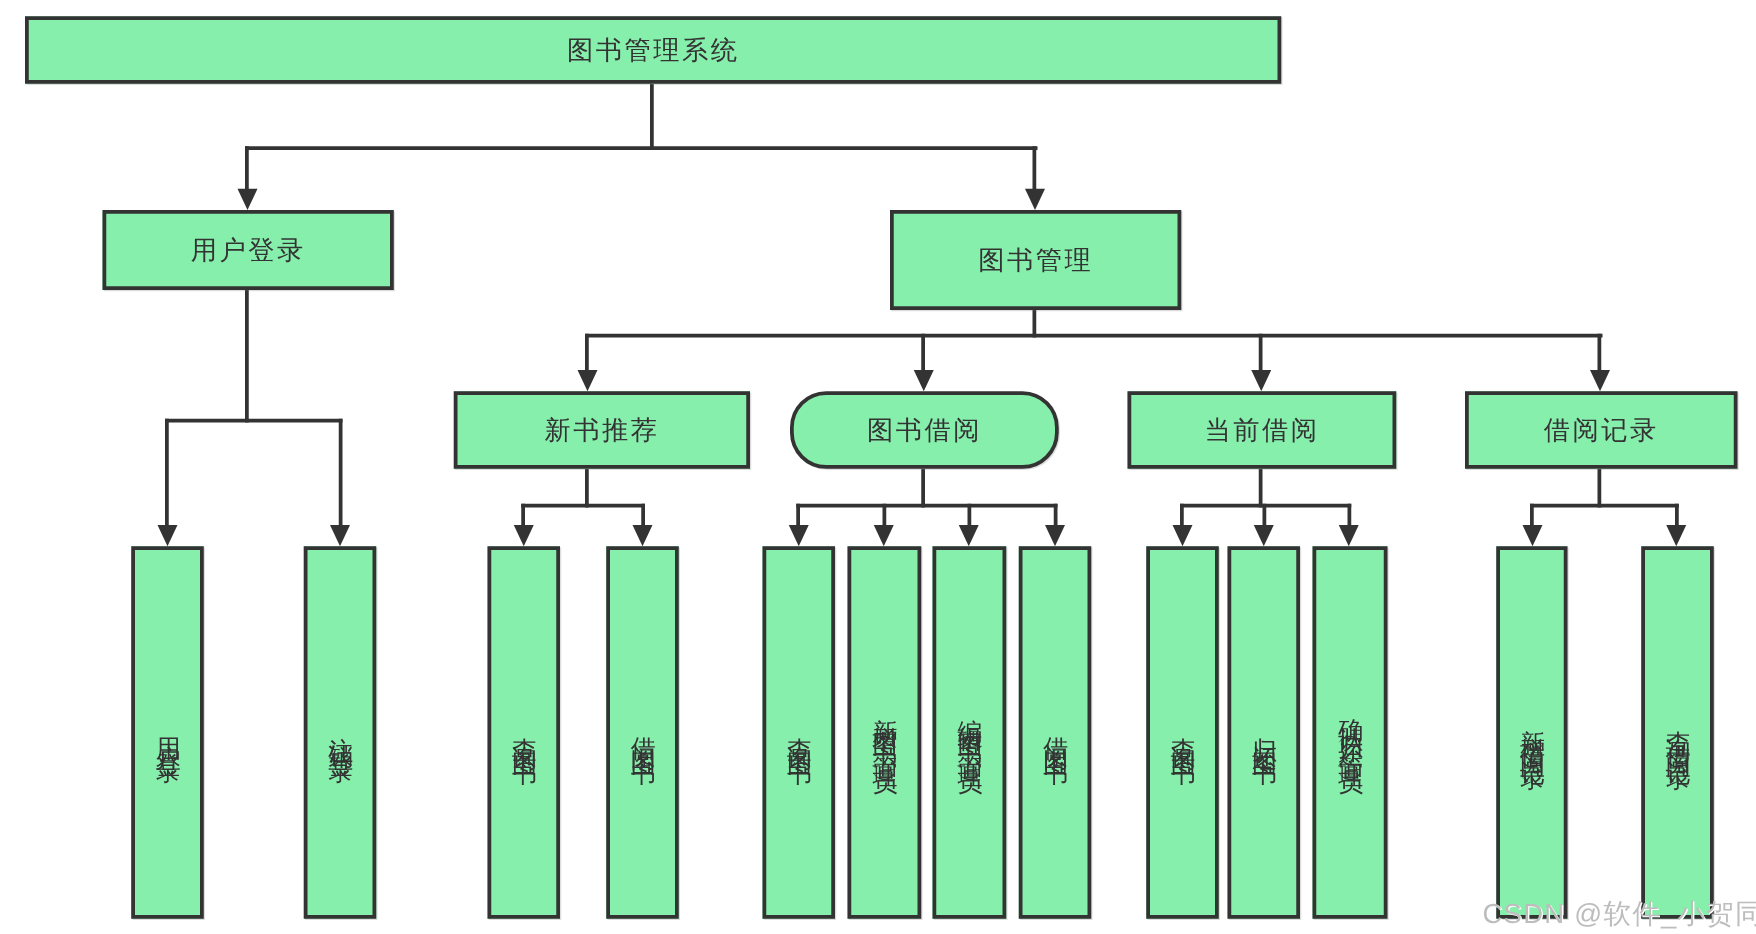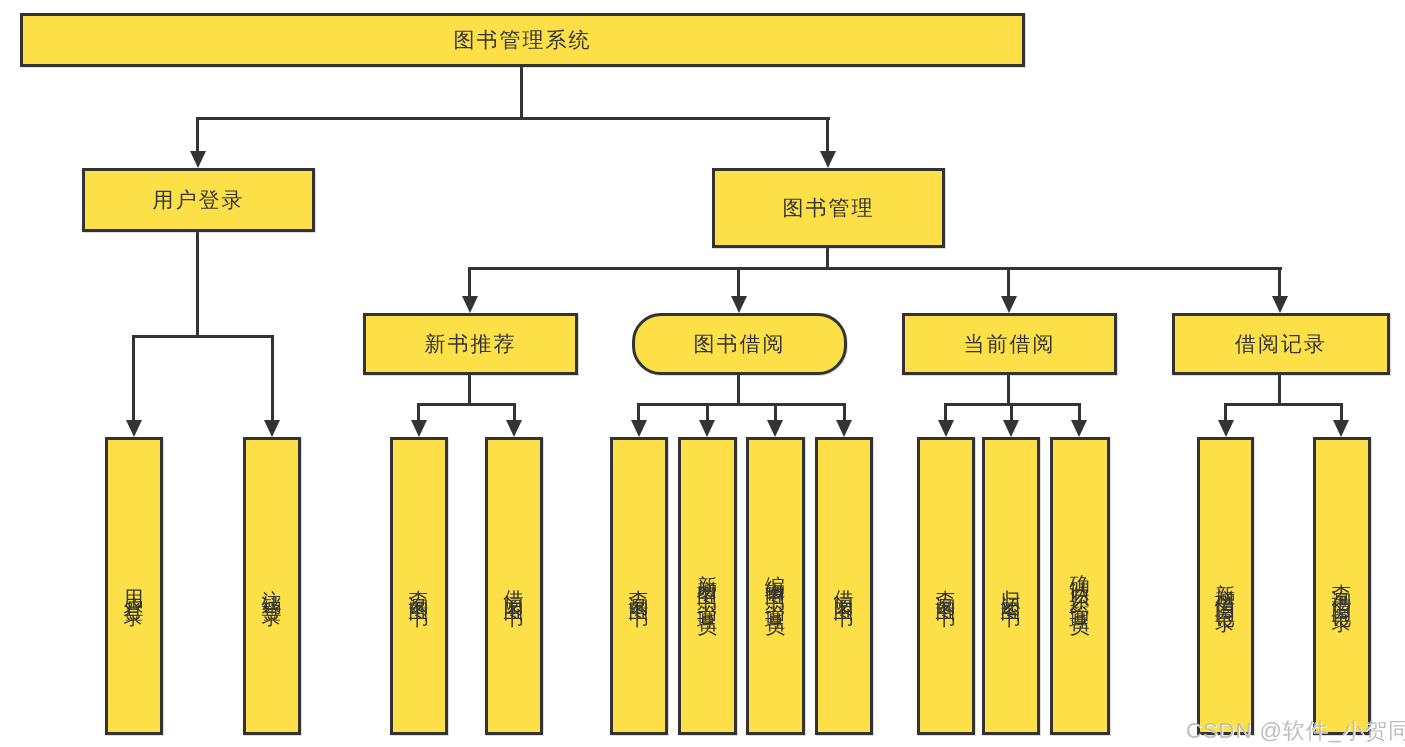--- a/index.html
+++ b/index.html
@@ -1,21 +1,21 @@
 <!DOCTYPE html>
 <html><head>
 <meta charset="utf-8">
 <style>
   html,body{margin:0;padding:0;background:#ffffff;}
   .stage{
     position:relative;width:1405px;height:747px;overflow:hidden;background:#ffffff;
     font-family:"Liberation Sans","DejaVu Sans",sans-serif;color:#333333;
   }
   .box{
-    position:absolute;box-sizing:border-box;background:#fde047;
+    position:absolute;box-sizing:border-box;background:#86efac;
     border:3px solid #333333;display:flex;align-items:center;justify-content:center;
     font-size:21px;letter-spacing:2px;color:#333333;
     box-shadow:1px 1px 0 rgba(120,120,120,0.25);
     z-index:2;
   }
   .vert{
     writing-mode:vertical-rl;text-orientation:mixed;
     font-size:20px;letter-spacing:6px;line-height:1;
   }
   .hline{position:absolute;height:3px;background:#333333;z-index:1;}
@@ -33,21 +33,21 @@
 </head>
 <body>
 
 <div class="stage">
 
   <div class="box" style="left:20px;top:13px;width:1005px;height:54px;">图书管理系统</div>
 
   <div class="box" style="left:82px;top:168px;width:233px;height:64px;">用户登录</div>
   <div class="box" style="left:712px;top:168px;width:233px;height:80px;">图书管理</div>
 
-  <div class="box" style="left:363px;top:313px;width:215px;height:62px;">新书推荐</div>
+  <div class="box" style="left:363px;top:313px;width:237px;height:62px;">新书推荐</div>
   <div class="box" style="left:632px;top:313px;width:215px;height:62px;border-radius:29px;">图书借阅</div>
   <div class="box" style="left:1172px;top:313px;width:218px;height:62px;">借阅记录</div>
   <div class="box" style="left:902px;top:313px;width:215px;height:62px;">当前借阅</div>
 
   <div class="box vert" style="left:105px;top:437px;width:58px;height:298px;">用户登录</div>
   <div class="box vert" style="left:243px;top:437px;width:58px;height:298px;">注销登录</div>
 
   <div class="box vert" style="left:390px;top:437px;width:58px;height:298px;">查询图书</div>
   <div class="box vert" style="left:485px;top:437px;width:58px;height:298px;">借阅图书</div>
 

